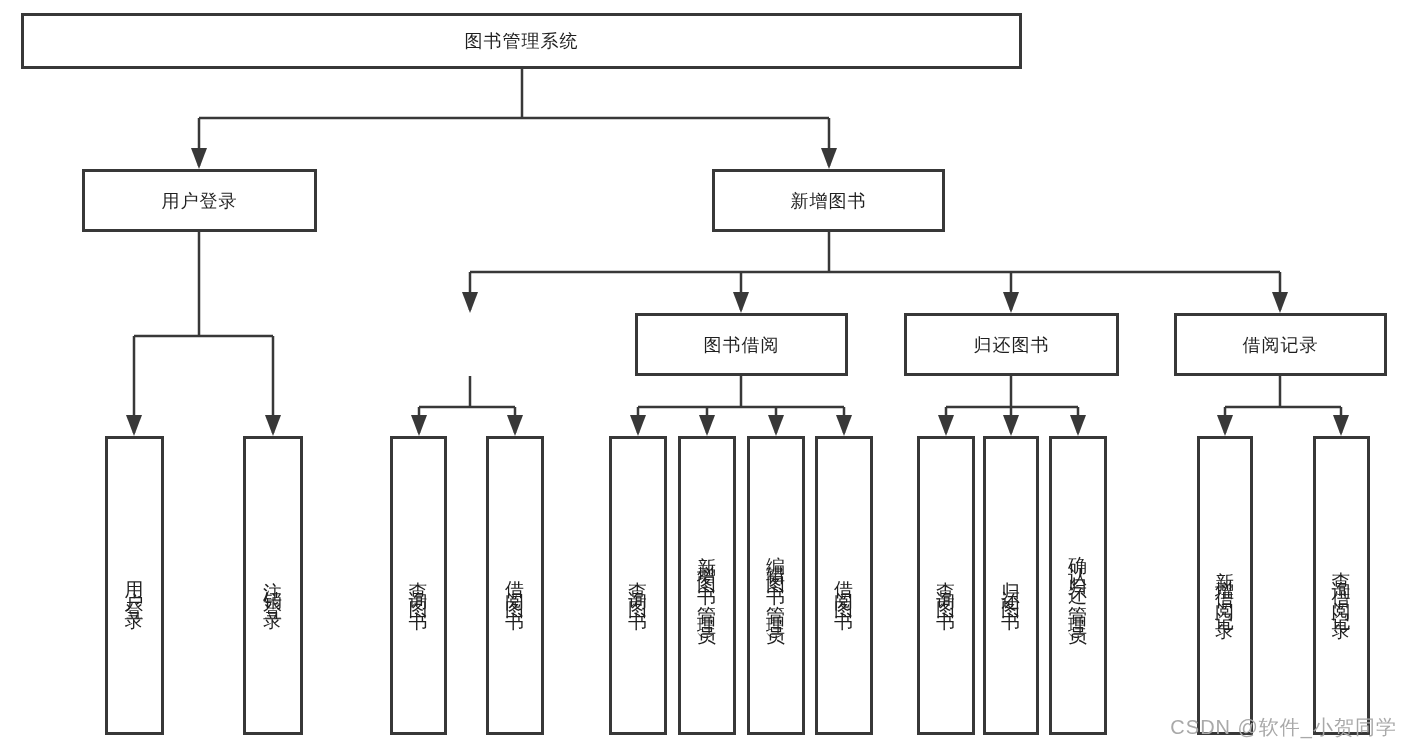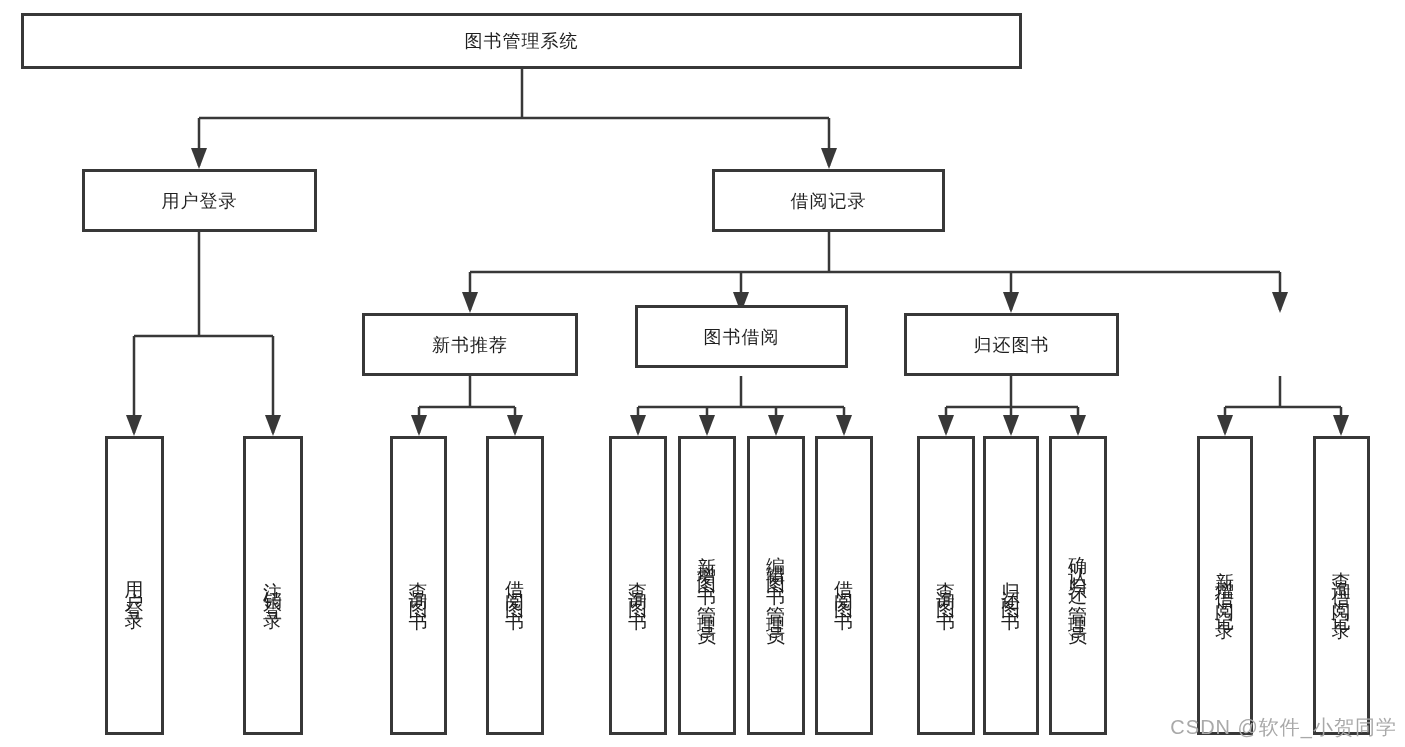--- a/index.html
+++ b/index.html
@@ -91,31 +91,31 @@
   </svg>
 
   <div class="node" style="left:21px;top:13px;width:1001px;height:56px;">
     <span>图书管理系统</span>
   </div>
 
   <div class="node" style="left:82px;top:169px;width:235px;height:63px;">
     <span>用户登录</span>
   </div>
   <div class="node" style="left:712px;top:169px;width:233px;height:63px;">
-    <span>借阅记录</span>
+    <span>新增图书</span>
   </div>
 
-  <div class="node" style="left:362px;top:313px;width:216px;height:63px;">
-    <span>新书推荐</span>
-  </div>
-  <div class="node" style="left:635px;top:305px;width:213px;height:63px;text-align:center;">
+  <div class="node" style="left:635px;top:313px;width:213px;height:63px;text-align:center;">
     <span>图书借阅</span>
   </div>
   <div class="node" style="left:904px;top:313px;width:215px;height:63px;">
     <span>归还图书</span>
+  </div>
+  <div class="node" style="left:1174px;top:313px;width:213px;height:63px;">
+    <span>借阅记录</span>
   </div>
 
   <div class="node leaf" style="left:105px;top:436px;width:59px;height:299px;">
     <span class="vtext">用户登录</span>
   </div>
   <div class="node leaf" style="left:243px;top:436px;width:60px;height:299px;">
     <span class="vtext">注销登录</span>
   </div>
 
   <div class="node leaf" style="left:390px;top:436px;width:57px;height:299px;">

